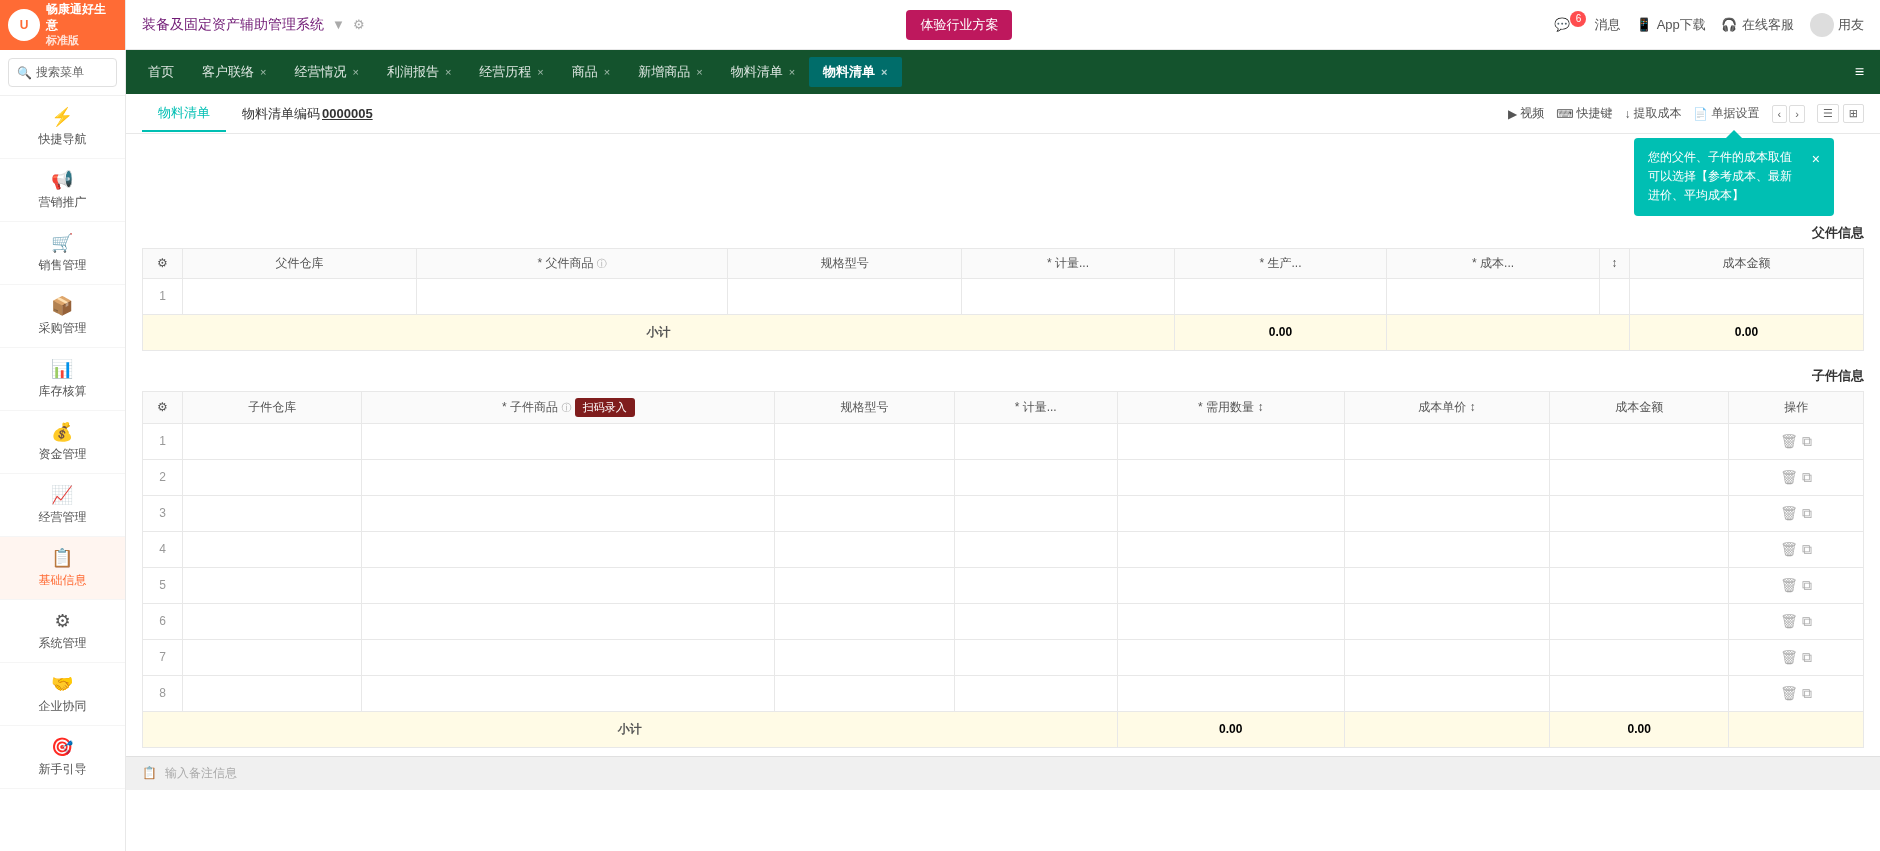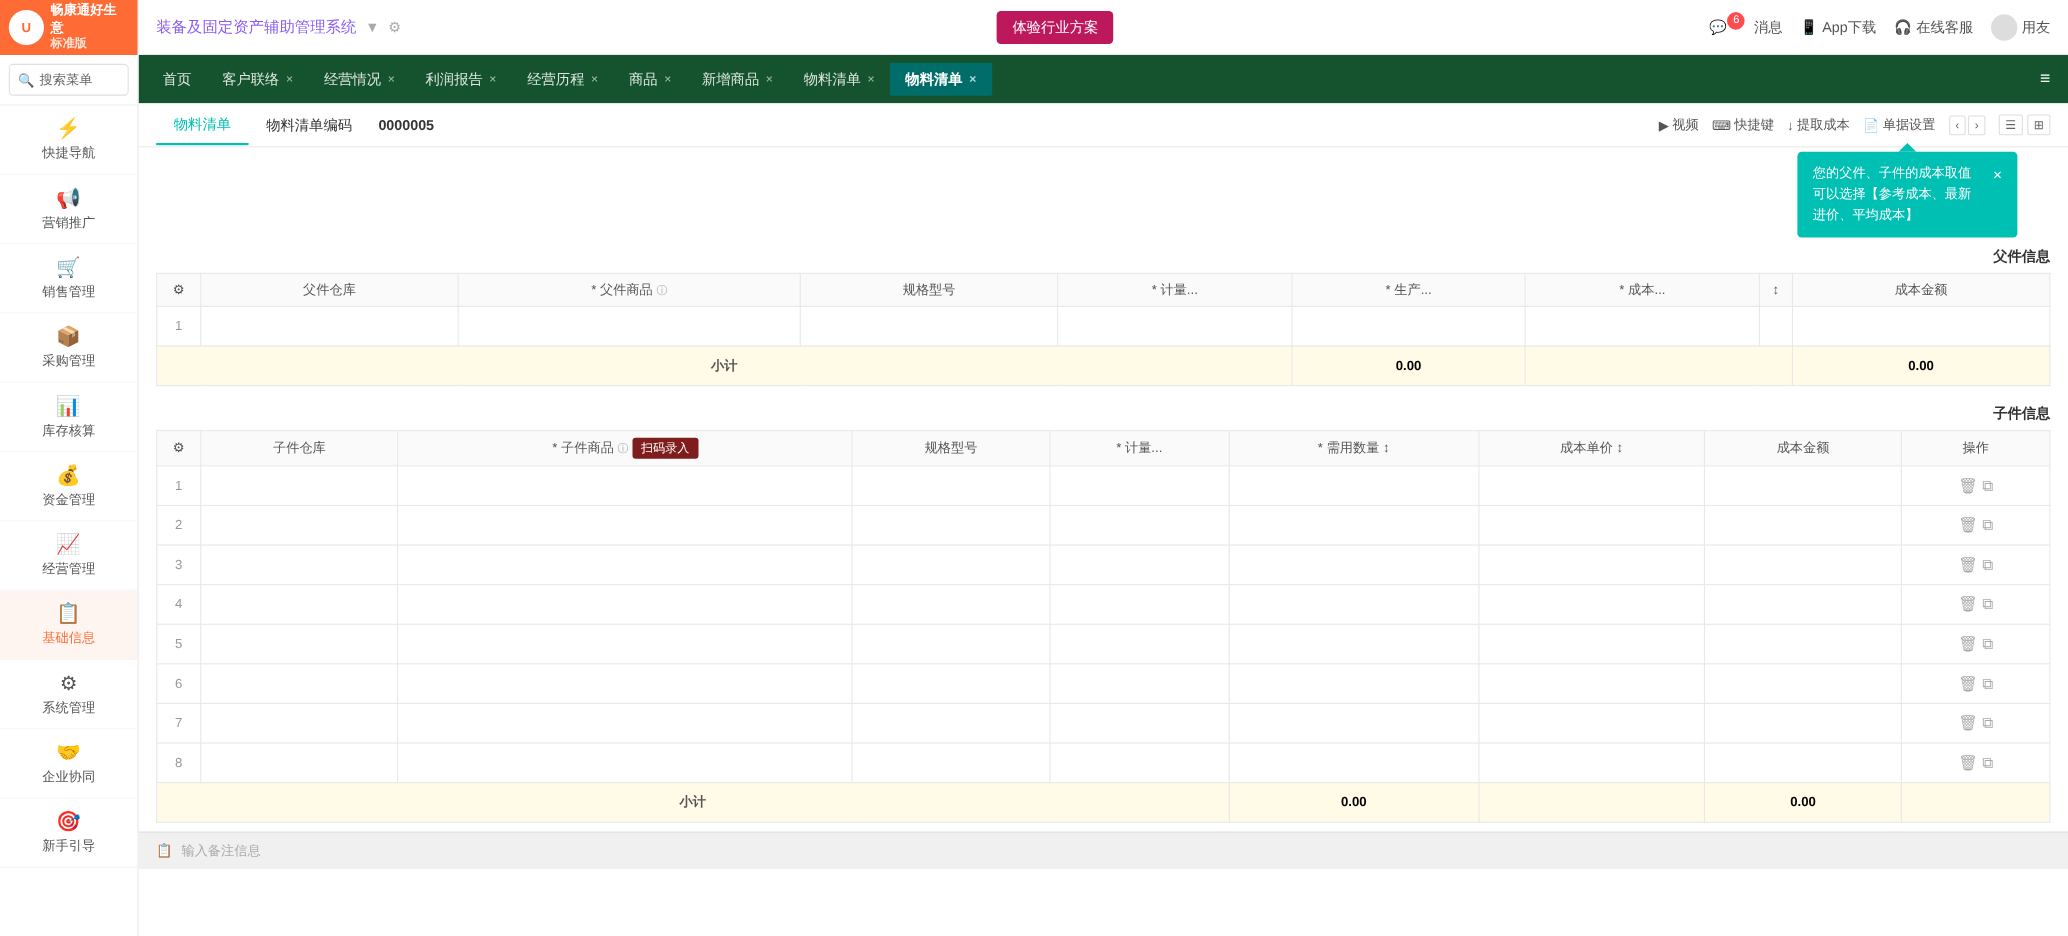--- a/index.html
+++ b/index.html
@@ -81,21 +81,21 @@
       background: #fff;
       height: 50px;
       display: flex;
       align-items: center;
       justify-content: space-between;
       padding: 0 16px;
       border-bottom: 1px solid #e8e8e8;
       flex-shrink: 0;
     }
     .header-left { display: flex; align-items: center; gap: 8px; }
-    .system-title { font-size: 14px; color: #8b5cf6; }
+    .system-title { font-size: 14px; color: #701a75; }
     .header-actions { display: flex; align-items: center; gap: 16px; }
     .trial-btn {
       background: #be185d;
       color: #fff;
       border: none;
       padding: 6px 14px;
       border-radius: 4px;
       cursor: pointer;
       font-size: 13px;
     }
@@ -419,21 +419,21 @@
     <div class="nav-close-all">≡</div>
   </div>
 
   <div class="content">
 
     <div class="sub-tabs">
       <div class="sub-tab active">
         <span>物料清单</span>
       </div>
       <span class="sub-tab-label">物料清单编码</span>
-      <span class="sub-tab-code" style="margin-left:24px;">0000005</span>
+      <span class="sub-tab-code" style="margin-left:2px;text-decoration:underline;">0000005</span>
       <div class="sub-tabs-right">
         <div class="sub-tabs-right-item">
           <span>▶</span>
           <span>视频</span>
         </div>
         <div class="sub-tabs-right-item">
           <span>⌨</span>
           <span>快捷键</span>
         </div>
         <div class="sub-tabs-right-item">

